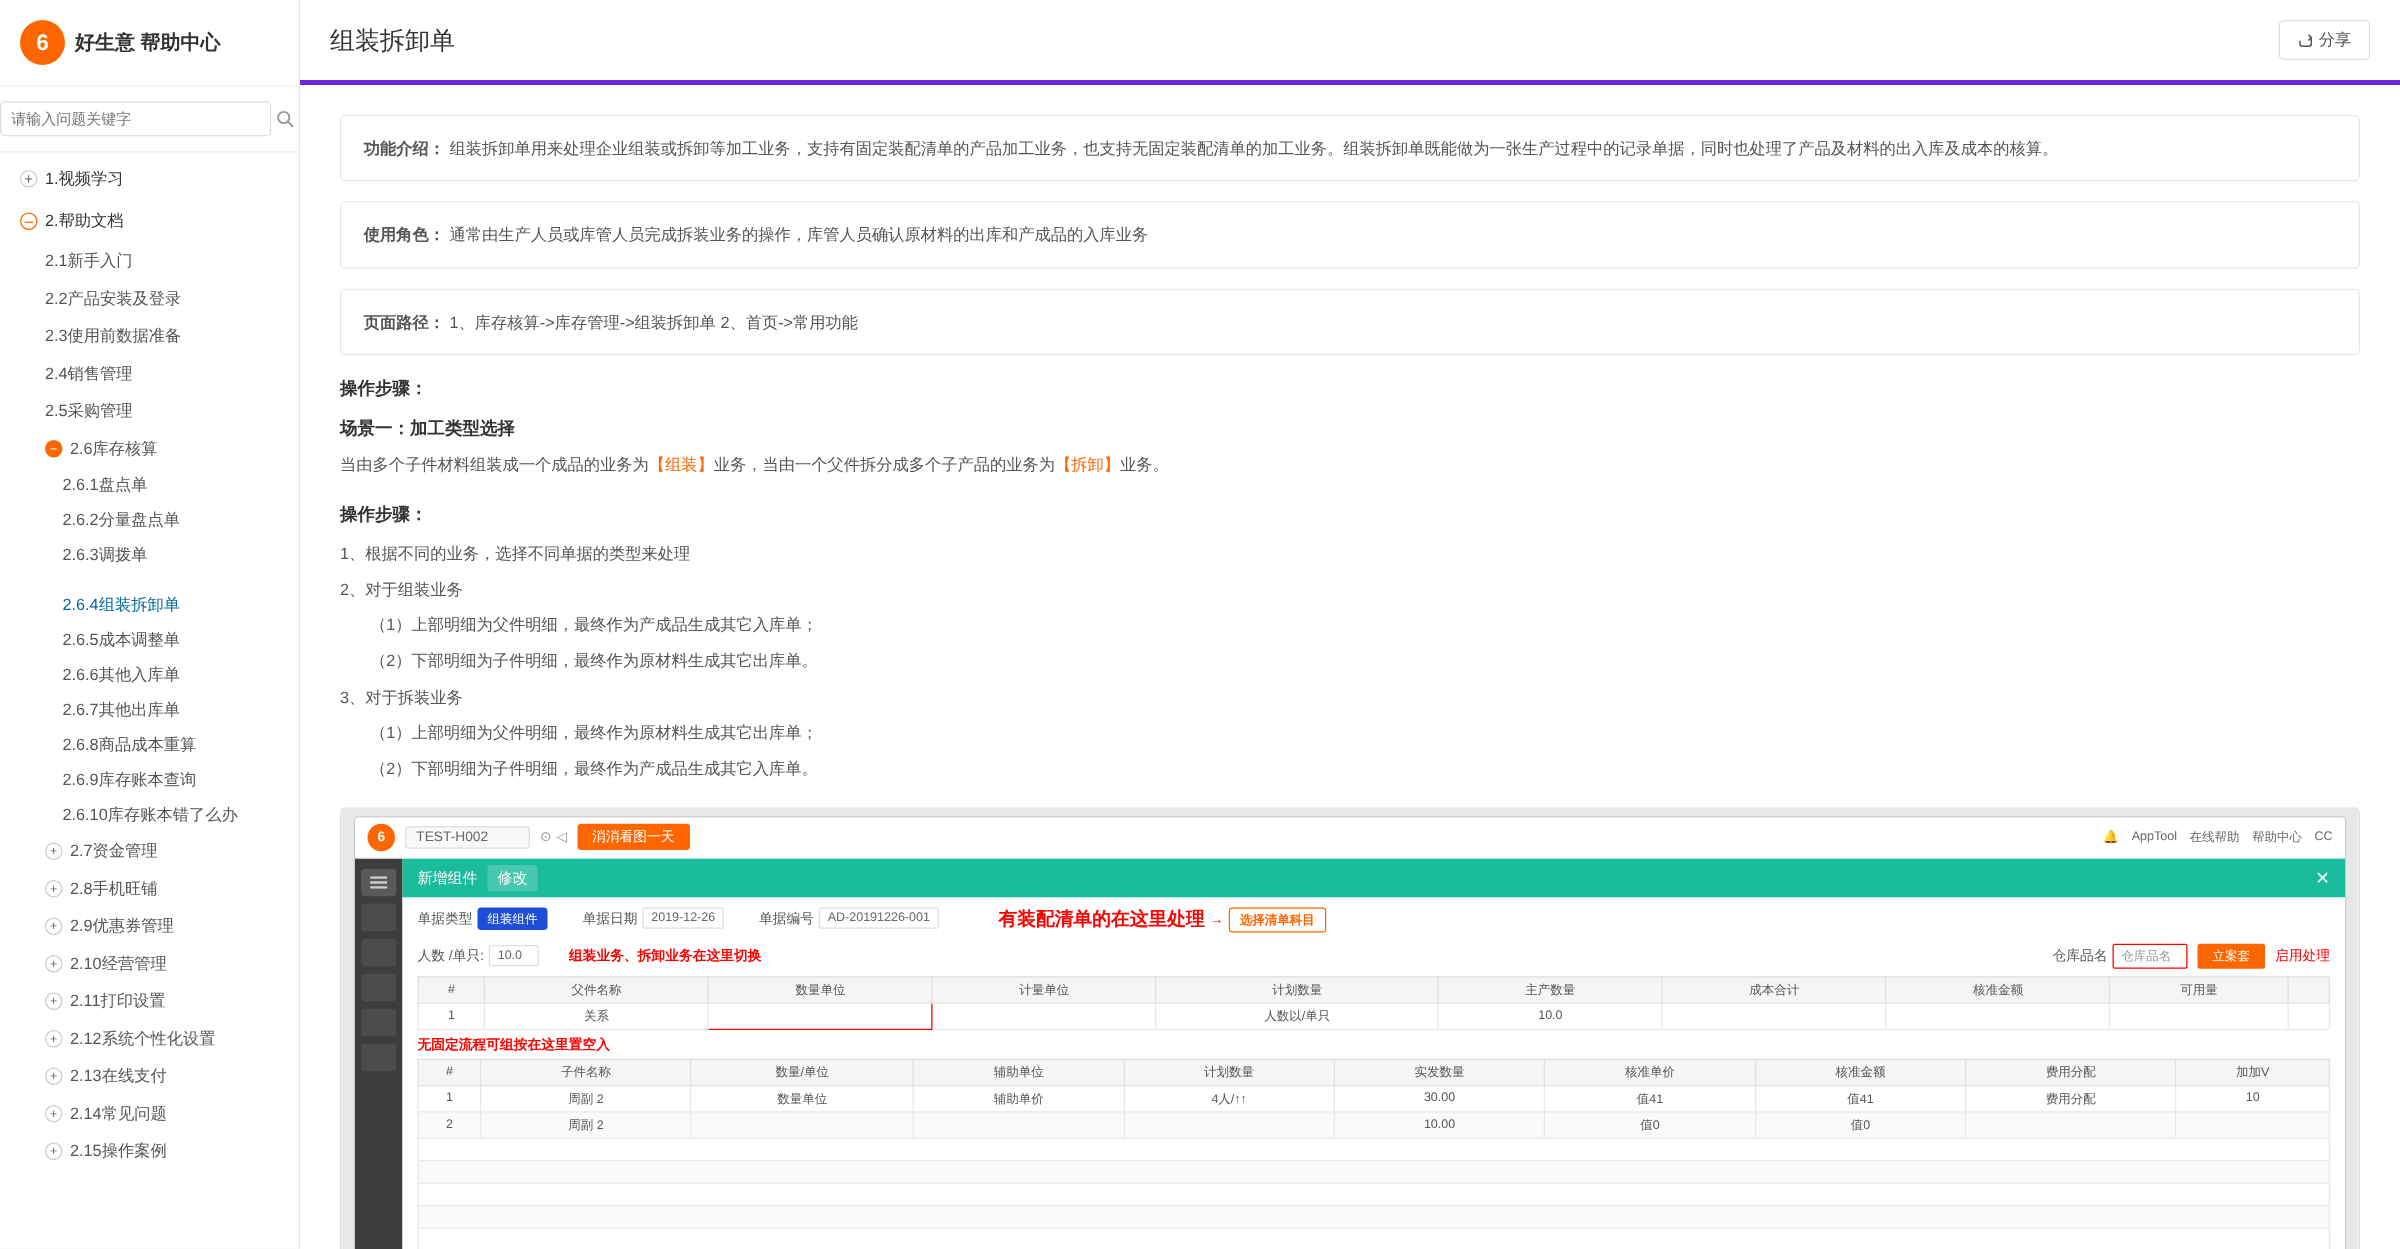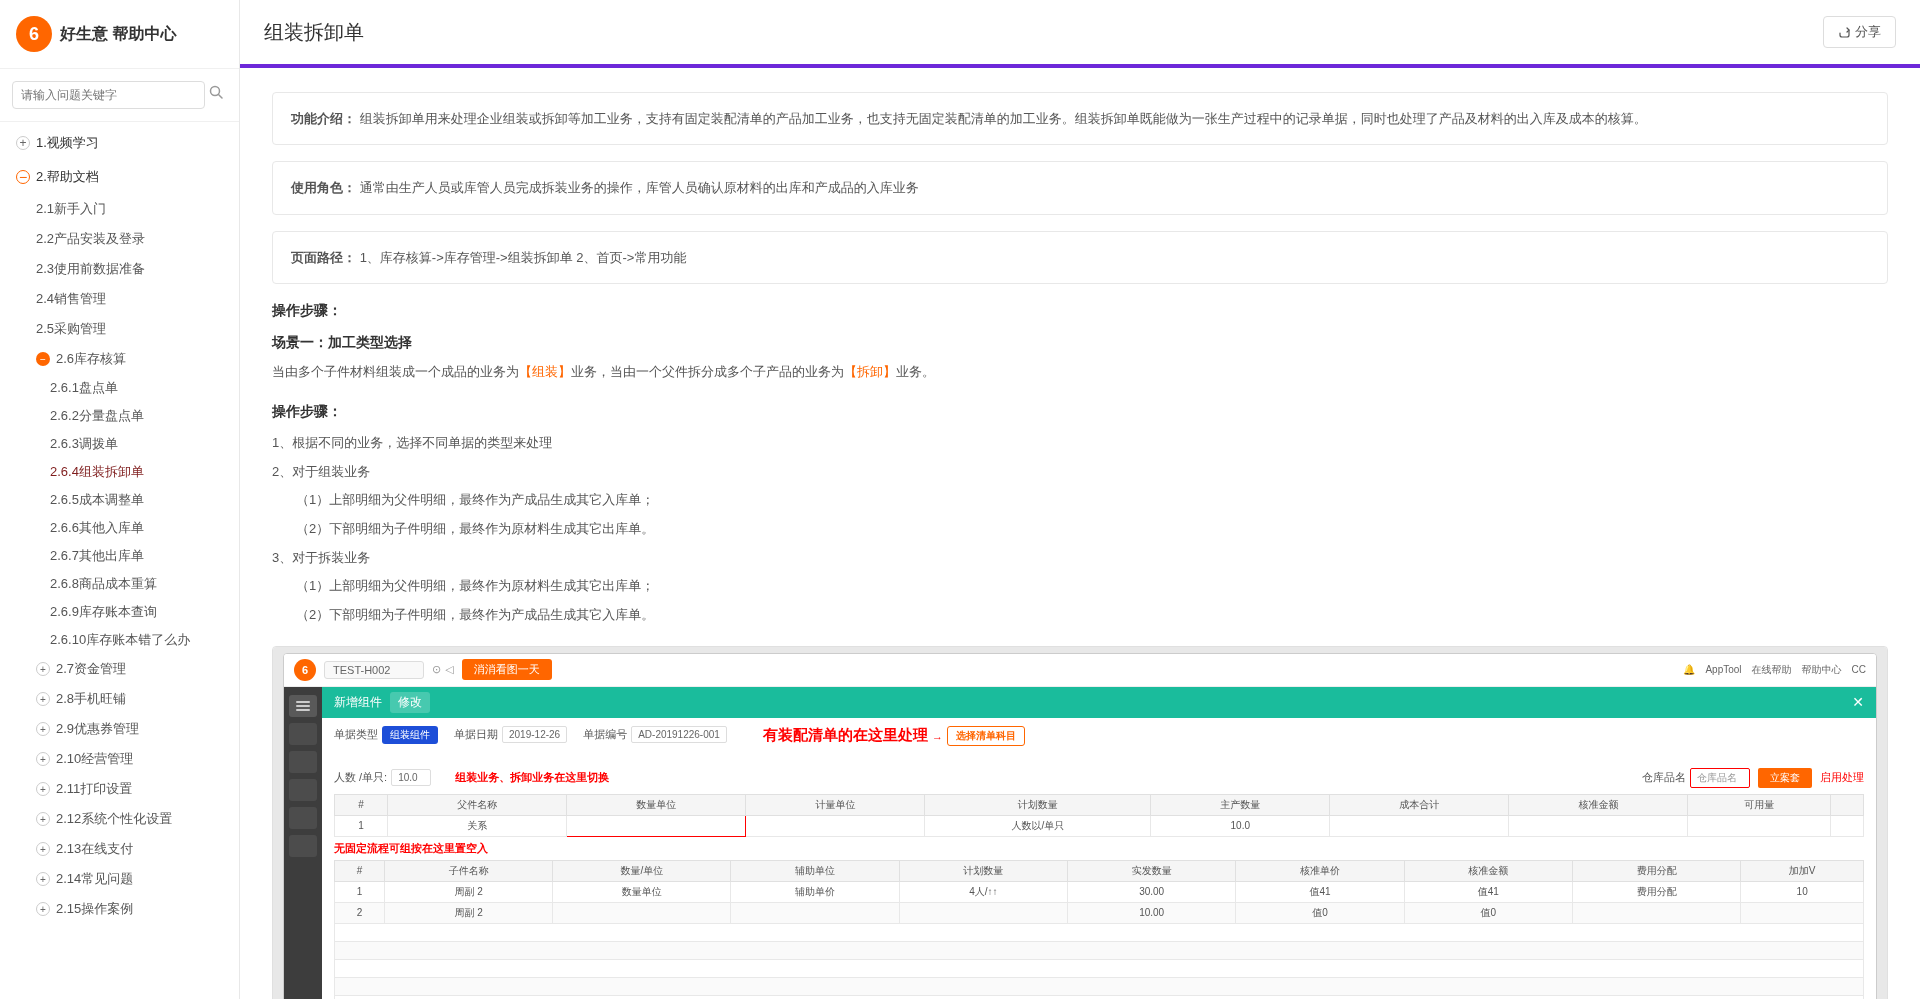--- a/index.html
+++ b/index.html
@@ -39,24 +39,24 @@
       flex-shrink: 0;
     }
 
     .logo-text {
       font-size: 16px;
       font-weight: bold;
       color: #333;
     }
 
     .search-box {
-      padding: 12px 12px;
+      padding: 12px 0;
       border-bottom: 1px solid #f0f0f0;
       display: flex;
-      align-items: flex-start;
+      align-items: flex-end;
     }
 
     .search-input {
       flex: 1;
       border: 1px solid #ddd;
       border-radius: 4px;
       padding: 6px 8px;
       font-size: 12px;
       outline: none;
       color: #999;
@@ -109,21 +109,21 @@
       font-size: 13px;
       color: #555;
     }
 
     .nav-sub-sub-item {
       padding: 5px 16px 5px 50px;
       cursor: pointer;
       font-size: 13px;
       color: #555;
     }
-    .nav-sub-sub-item.active { color: #7f1d1d; }
+    .nav-sub-sub-item.active { color: #0369a1; margin-top: 12px; }
 
     
     #main {
       flex: 1;
       display: flex;
       flex-direction: column;
       overflow: hidden;
     }
 
     #header {
@@ -431,21 +431,21 @@
               <div style="background:#1abc9c;padding:5px 12px;color:#fff;font-size:12px;display:flex;align-items:center;justify-content:space-between;">
                 <div style="display:flex;gap:8px;align-items:center;">
                   <span>新增组件</span>
                   <span style="background:rgba(255,255,255,0.2);padding:2px 8px;border-radius:3px;">修改</span>
                 </div>
                 <button style="background:none;border:none;color:#fff;font-size:14px;cursor:pointer;">✕</button>
               </div>
 
               <div style="padding:8px 12px;background:#fff;">
 
-                <div style="display:flex;align-items:flex-start;gap:16px;margin-bottom:22px;position:relative;">
+                <div style="display:flex;align-items:flex-start;gap:28px;margin-bottom:9px;position:relative;">
                   <div style="display:flex;align-items:center;gap:4px;font-size:11px;">
                     <span style="color:#555;">单据类型</span>
                     <span style="background:#1d4ed8;color:#fff;padding:2px 8px;border-radius:3px;font-size:10px;">组装组件</span>
                   </div>
                   <div style="display:flex;align-items:center;gap:4px;font-size:11px;">
                     <span style="color:#555;">单据日期</span>
                     <span style="border:1px solid #ddd;padding:2px 6px;border-radius:2px;font-size:10px;">2019-12-26</span>
                   </div>
                   <div style="display:flex;align-items:center;gap:4px;font-size:11px;">
                     <span style="color:#555;">单据编号</span>

